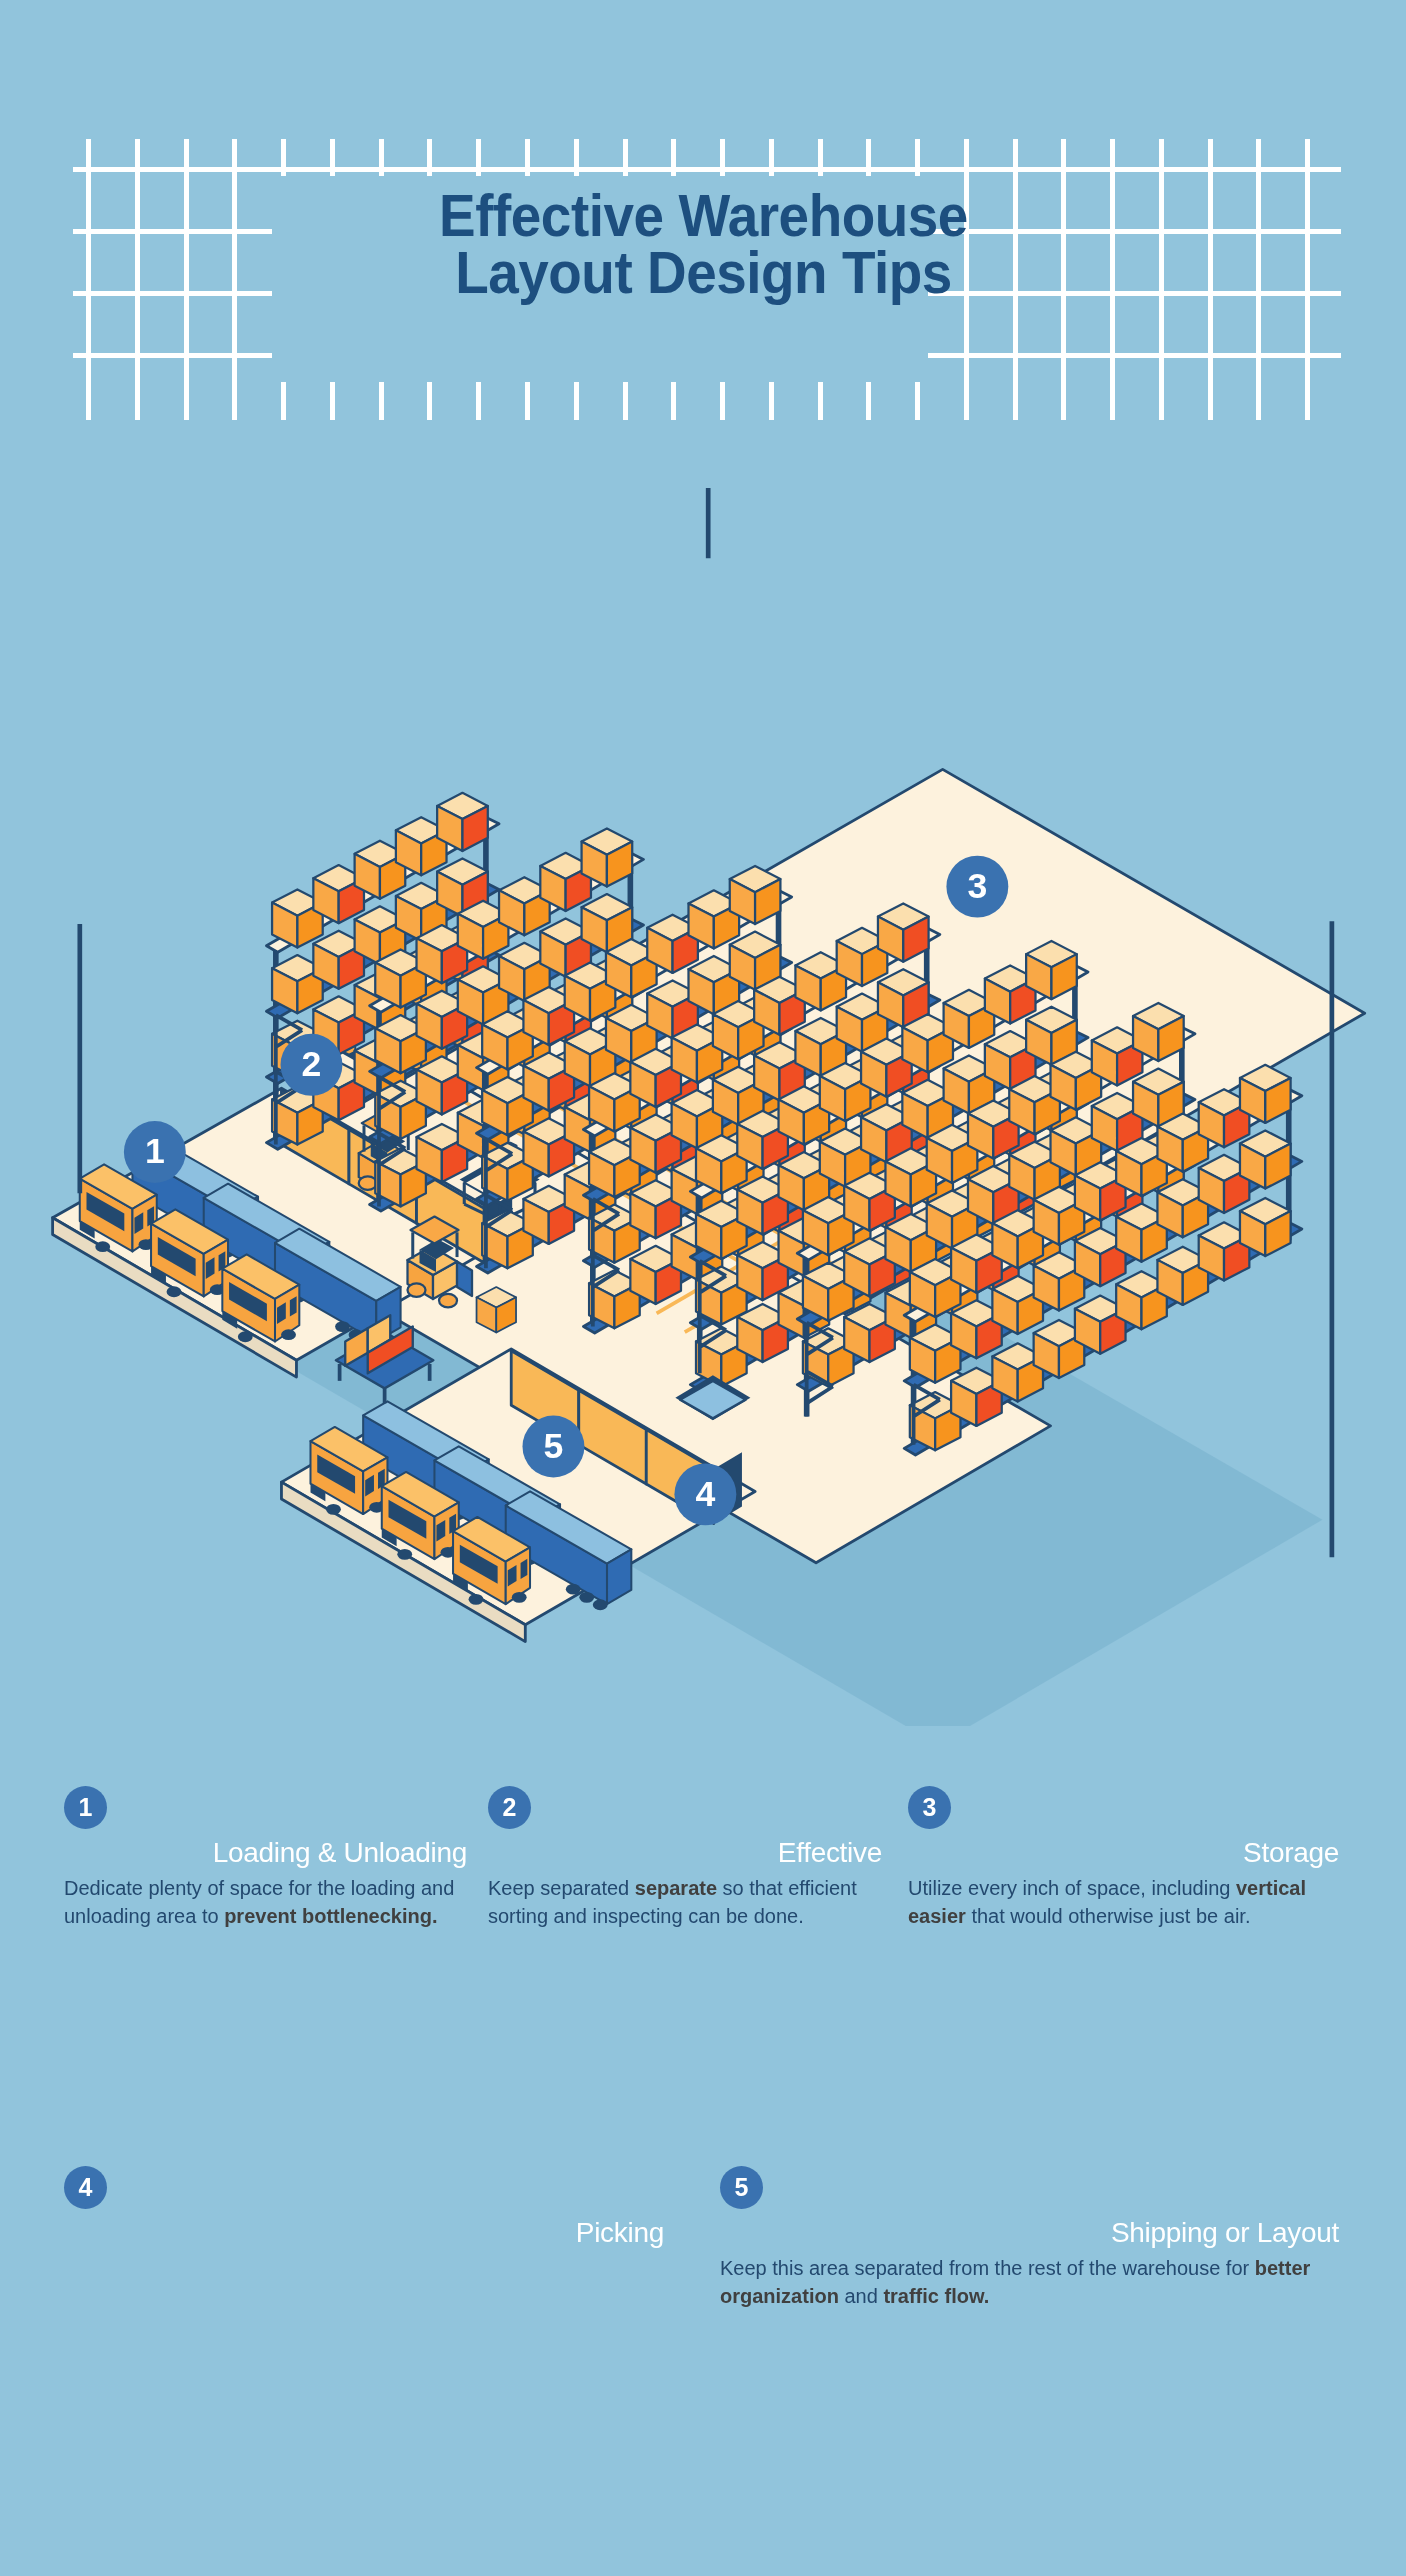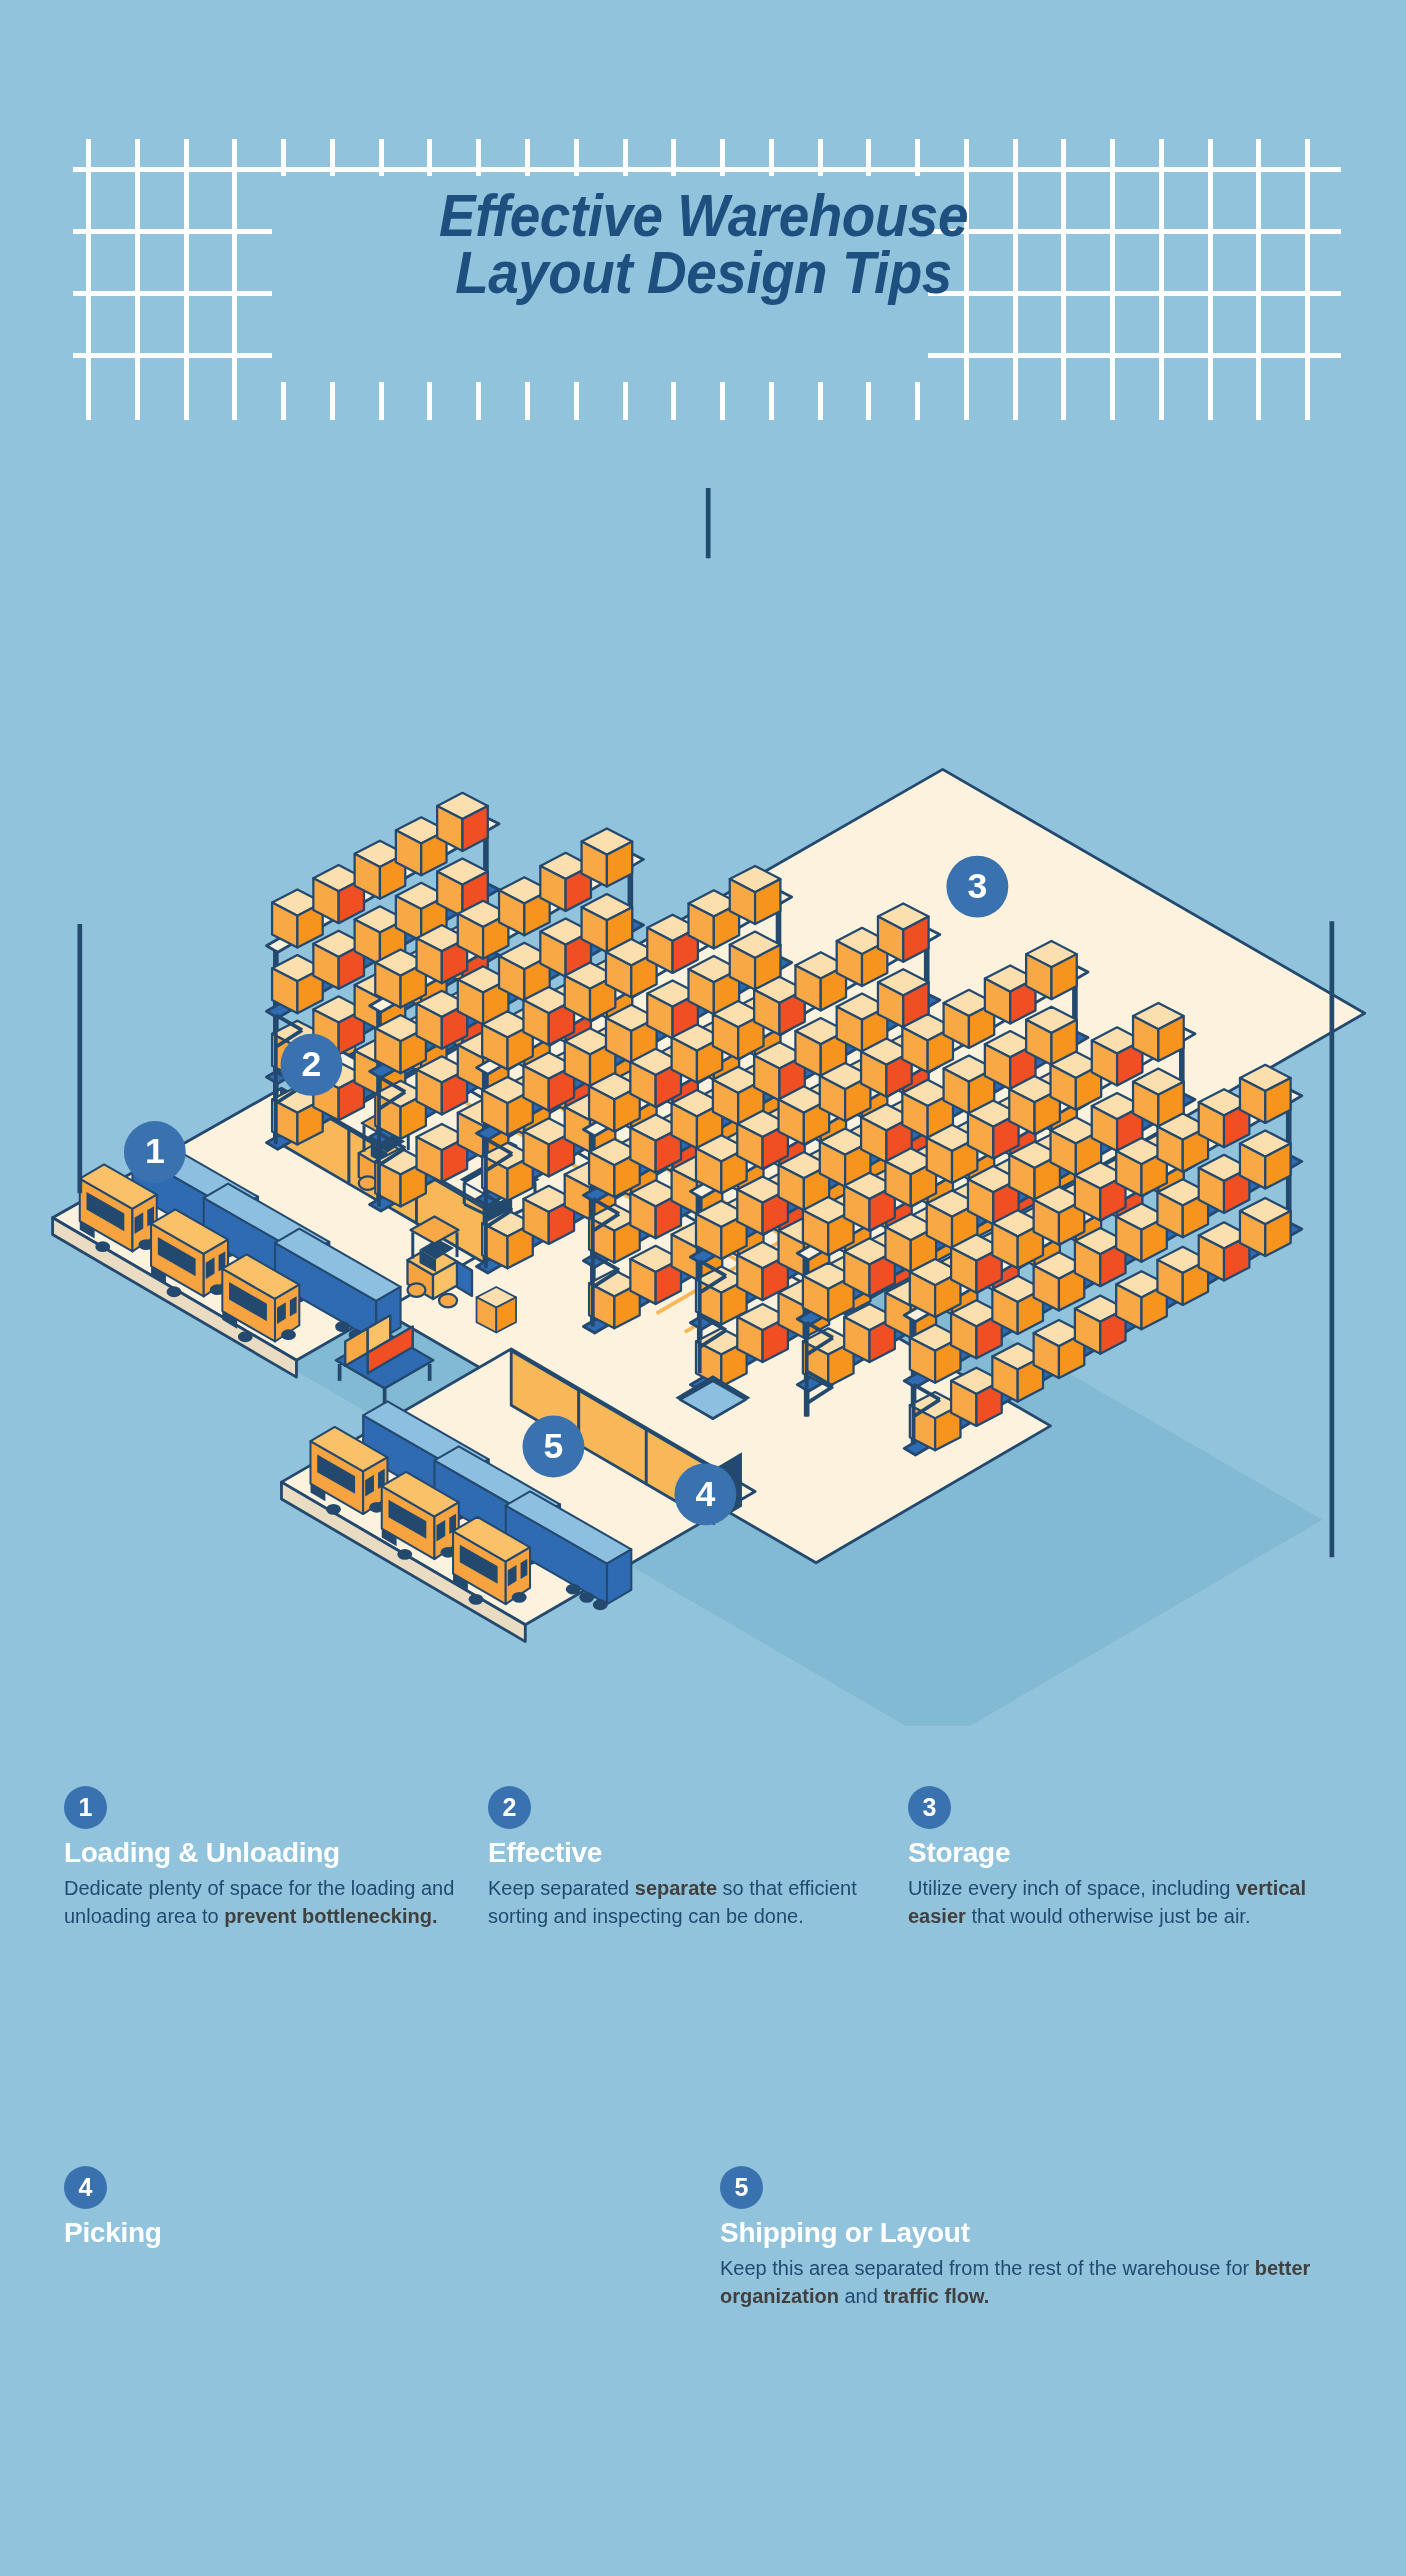--- a/index.html
+++ b/index.html
@@ -4,21 +4,21 @@
 <style>
   html,body{margin:0;padding:0;}
   body{
     width:1407px;height:2576px;
     background:#91c4dc;
     font-family:"Liberation Sans", sans-serif;
     overflow:hidden;
     position:relative;
   }
   
-  .header{position:absolute;left:0;top:0;width:1337px;height:441px;font-style:italic;}
+  .header{position:absolute;left:0;top:0;width:1337px;height:441px;}
   .grid-bg{position:absolute;left:73px;top:139px;width:1268px;height:281px;}
   .grid-bg .vline{position:absolute;top:0;width:4.7px;height:281px;background:#ffffff;}
   .grid-bg .hline{position:absolute;left:0;height:4.7px;width:1268px;background:#ffffff;}
   .title-mask{
     position:absolute;left:272px;top:176px;width:656px;height:206px;
     background:#91c4dc;
   }
   .title{
     position:absolute;left:0;top:188px;width:1407px;
     text-align:center;
@@ -51,23 +51,24 @@
     background:#3a72b0;
     color:#ffffff;
     font-size:25px;line-height:43px;
     font-weight:bold;text-align:center;
     font-family:"Liberation Sans", sans-serif;
   }
   .tip h3{
     margin:7.5px 0 5.6px 0;
     color:#ffffff;
     font-size:28px;
-    font-weight:bold;
+    font-weight:normal;
     letter-spacing:-0.3px;
     font-family:"Liberation Sans", sans-serif;
+    text-align:right;
   }
   .tip p{
     margin:0;
     color:#23496f;
     font-size:20px;
     line-height:1.42;
     font-family:"Liberation Sans", sans-serif;
   }
   .tip p b{font-weight:bold;color:#404040;}
 

